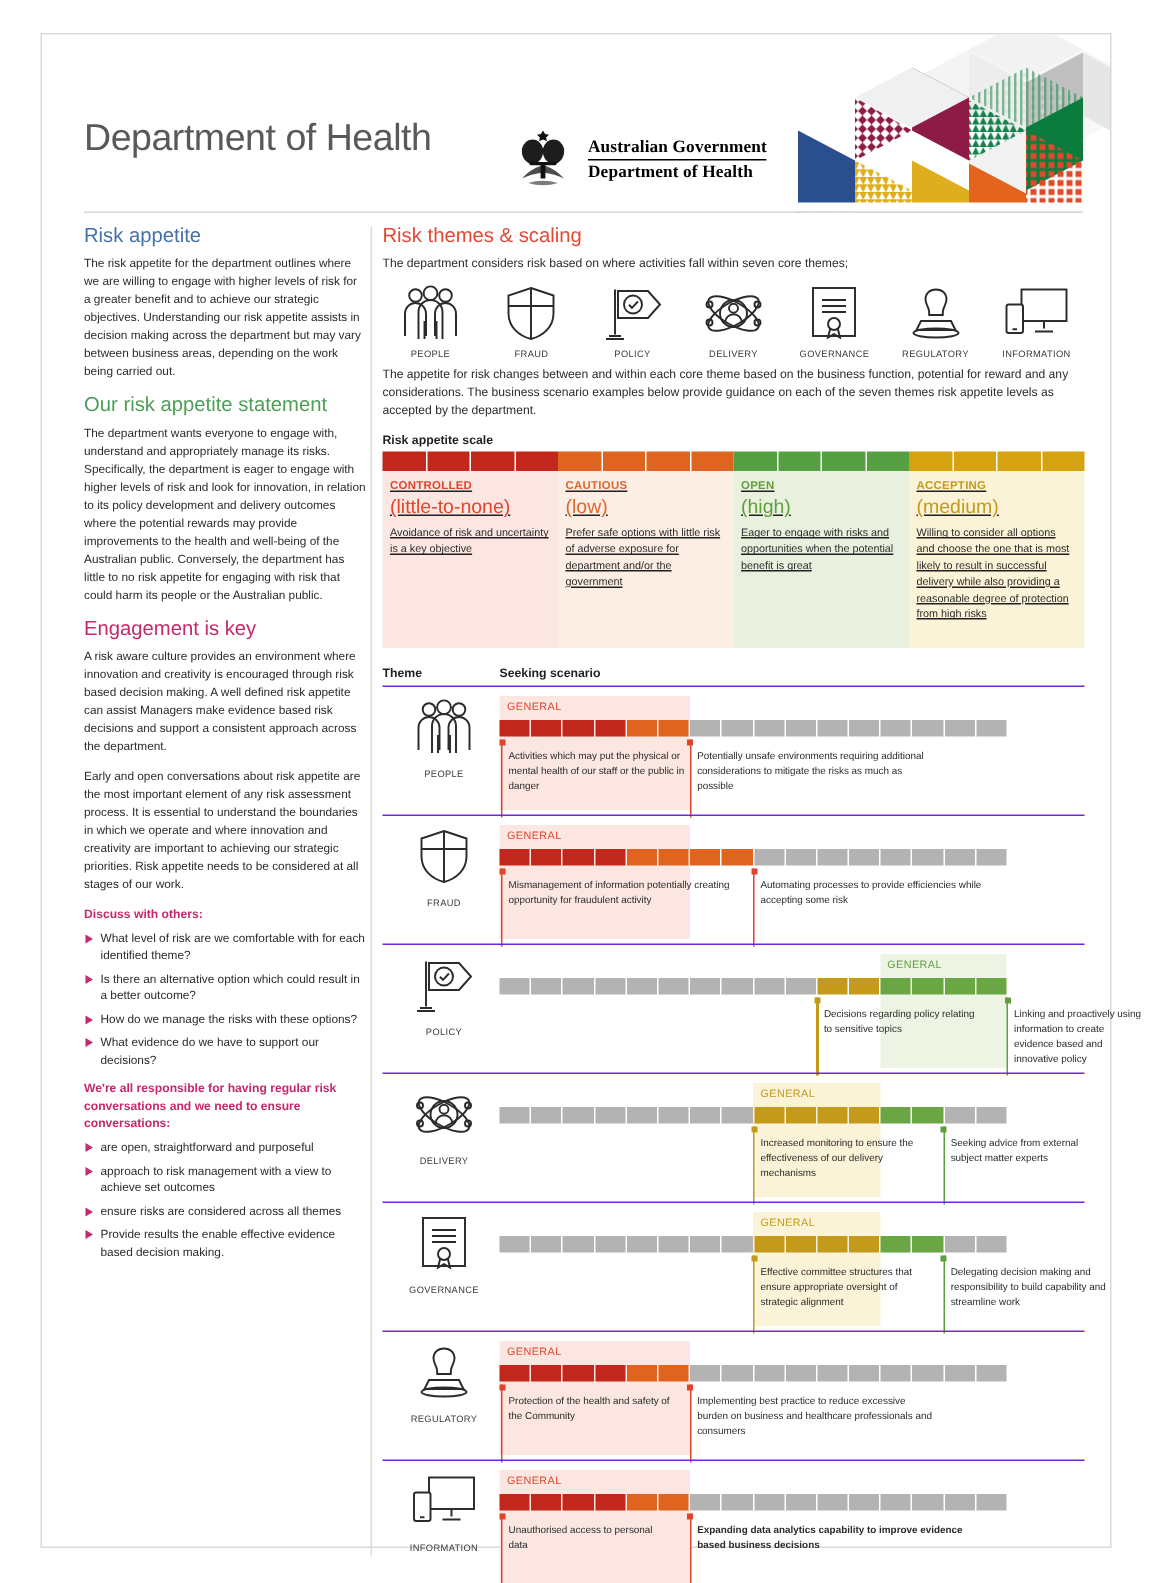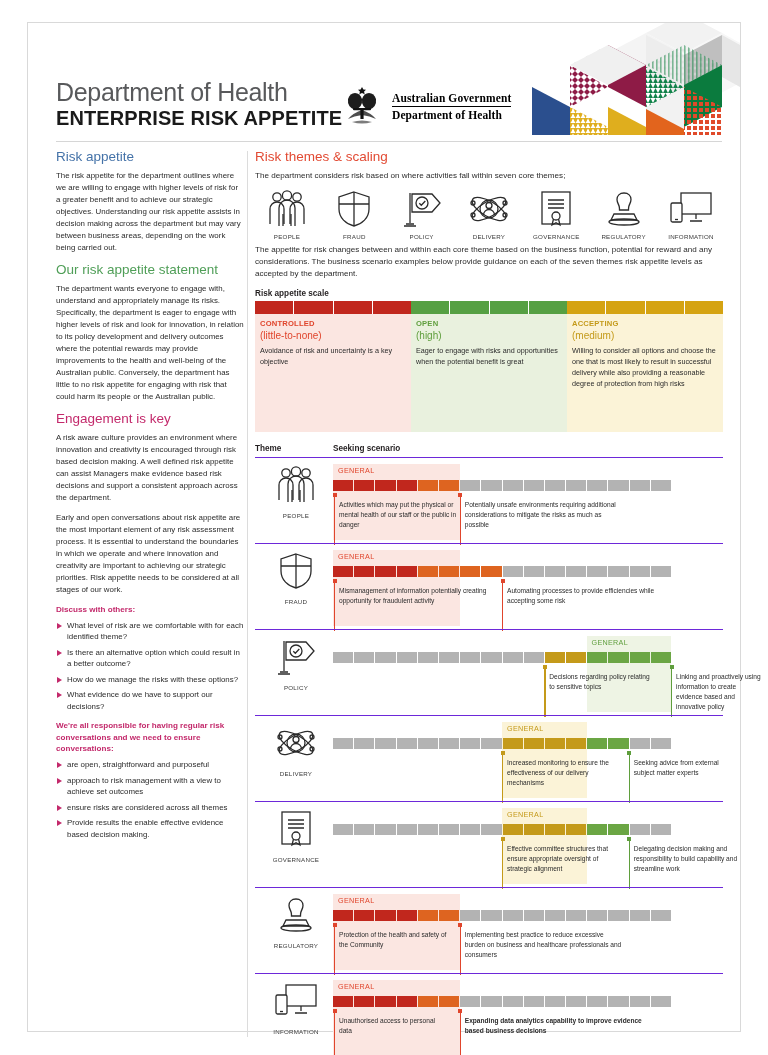--- a/index.html
+++ b/index.html
@@ -69,23 +69,23 @@
   .theme-ico { width:56px; text-align:center; }
   .theme-ico svg { display:block; margin:0 auto; }
   .theme-ico .lbl { font-size:6.2px; letter-spacing:0.25px; color:#3a3a3a; margin-top:5px; }
   .scale-title { font-size:8.2px; font-weight:bold; margin:9px 0 3px; }
 
   
   .scalebox { display:flex; width:100%; }
   .scol { flex:1; position:relative; }
   .scol .band { height:13px; display:flex; gap:1px; }
   .scol .band i { flex:1; display:block; }
-  .scol .body { padding:5px 6px 9px 5px; min-height:118px; }
+  .scol .body { padding:5px 6px 9px 5px; min-height:118px;text-decoration:underline; }
   .scol .nm { font-size:7.6px; font-weight:bold; letter-spacing:0.2px; }
-  .scol .lvl { font-size:10px; margin-top:2px; }
+  .scol .lvl { font-size:13px; margin-top:2px; }
   .scol .dsc { font-size:7.2px; line-height:1.5; color:#2b2b2b; margin-top:5px; }
 
   
   .tbl-head { display:flex; font-size:8.2px; font-weight:bold; margin:12px 0 4px; }
   .tbl-head .c1 { width:78px; }
   .trow { position:relative; border-top:1px solid #6d28d9; height:86px; }
   .trow .icocell {
     position:absolute; left:4px; top:8px; width:74px; text-align:center;
   }
   .trow .icocell .lbl { font-size:6.2px; letter-spacing:0.25px; color:#3a3a3a; margin-top:4px; }
@@ -166,21 +166,20 @@
           <polygon points="196,64 234,84 234,118 196,118" fill="url(#pred)"></polygon>
           <polygon points="158,86 196,106 196,118 158,118" fill="#e2641d"></polygon>
           <polygon points="196,106 234,86 234,118 196,118" fill="#ffffff" opacity="0"></polygon>
         </g>
         <rect x="0" y="112" width="252" height="6" fill="#ffffff"></rect>
       </svg>
     </div>
 
     <div class="titles">
       <div class="title-light">Department of Health</div>
-      <div class="title-bold">ENTERPRISE RISK APPETITE</div>
     </div>
 
     <div class="crest-block">
       <span class="crest">
         <svg width="48" height="42" viewBox="0 0 48 42">
           <g fill="#111">
             <path d="M24 2 l1.4 2.4 2.6.4-1.9 1.8.5 2.6L24 8l-2.6 1.2.5-2.6L20 4.8l2.6-.4z"></path>
             <path d="M10 14 q2-6 7-6 t7 6 q1 8-7 11 q-8-3-7-11z" opacity="0.95"></path>
             <path d="M24 14 q2-6 7-6 t7 6 q1 8-7 11 q-8-3-7-11z" opacity="0.95"></path>
             <rect x="15" y="23" width="18" height="2.2" rx="1"></rect>
@@ -297,20 +296,33 @@
               <i style="background:#c1271d"></i>
             </div>
             <div class="body" style="background:#fbe6e1">
               <div class="nm" style="color:#e0452c">CONTROLLED</div>
               <div class="lvl" style="color:#e0452c">(little-to-none)</div>
               <div class="dsc">Avoidance of risk and uncertainty is a key objective</div>
             </div>
           </div>
           <div class="scol">
             <div class="band">
+              <i style="background:#de6420"></i>
+              <i style="background:#de6420"></i>
+              <i style="background:#de6420"></i>
+              <i style="background:#de6420"></i>
+            </div>
+            <div class="body" style="background:#fceee4">
+              <div class="nm" style="color:#e0662c">CAUTIOUS</div>
+              <div class="lvl" style="color:#e0662c">(low)</div>
+              <div class="dsc">Prefer safe options with little risk of adverse exposure for department and/or the government</div>
+            </div>
+          </div>
+          <div class="scol">
+            <div class="band">
               <i style="background:#56a043"></i>
               <i style="background:#56a043"></i>
               <i style="background:#56a043"></i>
               <i style="background:#56a043"></i>
             </div>
             <div class="body" style="background:#e9f1de">
               <div class="nm" style="color:#5f9e3d">OPEN</div>
               <div class="lvl" style="color:#5f9e3d">(high)</div>
               <div class="dsc">Eager to engage with risks and opportunities when the potential benefit is great</div>
             </div>

